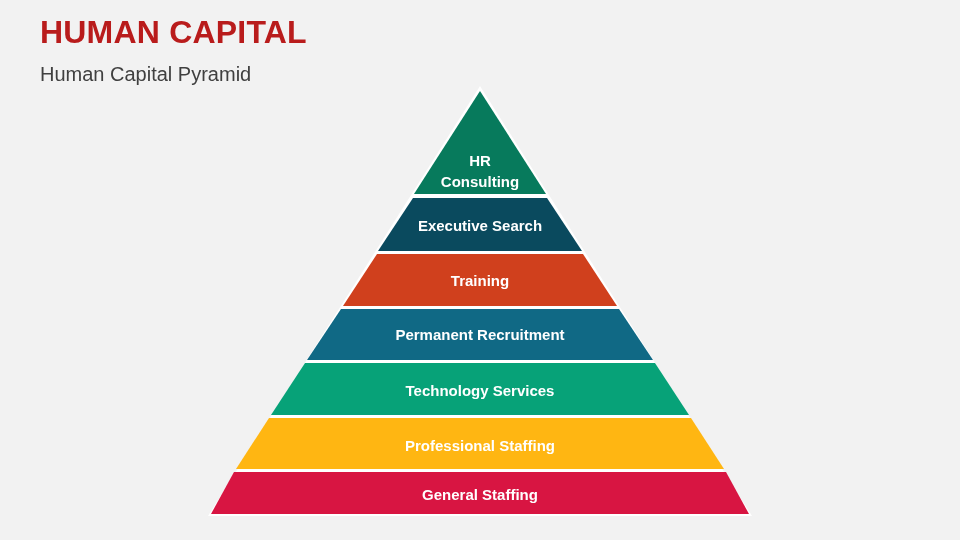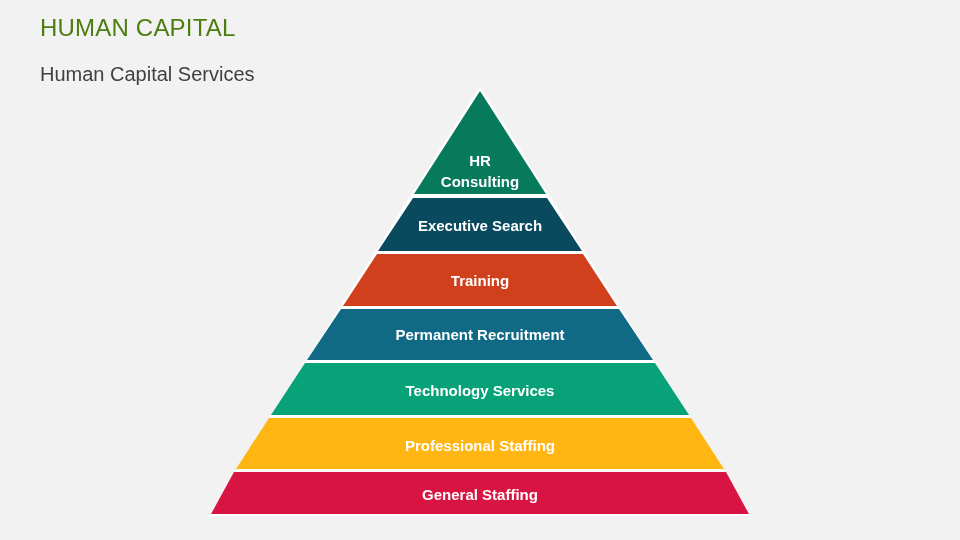--- a/index.html
+++ b/index.html
@@ -1,26 +1,26 @@
 <!DOCTYPE html>
 <html><head>
 <meta charset="utf-8">
 <style>
   html, body { margin:0; padding:0; }
   body { width:960px; height:540px; background:#f2f2f2; position:relative; overflow:hidden; font-family:"Liberation Sans", sans-serif; }
-  .title { position:absolute; left:40px; top:14px; font-size:24px; font-weight:normal; color:#4d7c0f; letter-spacing:0.2px; }
+  .title { position:absolute; left:40px; top:14px; font-size:32px; font-weight:bold; color:#b91c1c; letter-spacing:0.2px; }
   .subtitle { position:absolute; left:40px; top:63px; font-size:20px; color:#404040; }
   svg { position:absolute; left:0; top:0; }
   .lbl { fill:#ffffff; font-family:"Liberation Sans", sans-serif; font-size:15px; font-weight:bold; }
 </style>
 </head>
 <body>
 
 <div class="title">HUMAN CAPITAL</div>
-<div class="subtitle">Human Capital Services</div>
+<div class="subtitle">Human Capital Pyramid</div>
 
 <svg width="960" height="540" viewBox="0 0 960 540">
 
   <polygon points="480,86 752,516 208,516" fill="#ffffff"></polygon>
 
   <g>
     <polygon points="480,91 546,194 414,194" fill="#077a5c"></polygon>
     <text class="lbl" x="480" y="166" text-anchor="middle">HR</text>
     <text class="lbl" x="480" y="187" text-anchor="middle">Consulting</text>
   </g>

